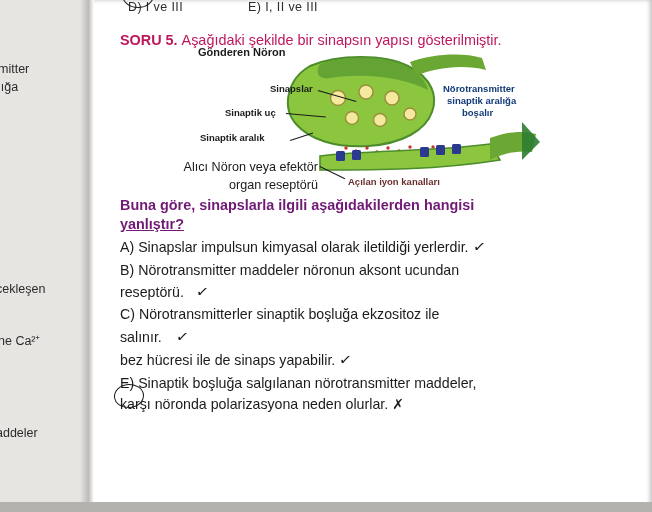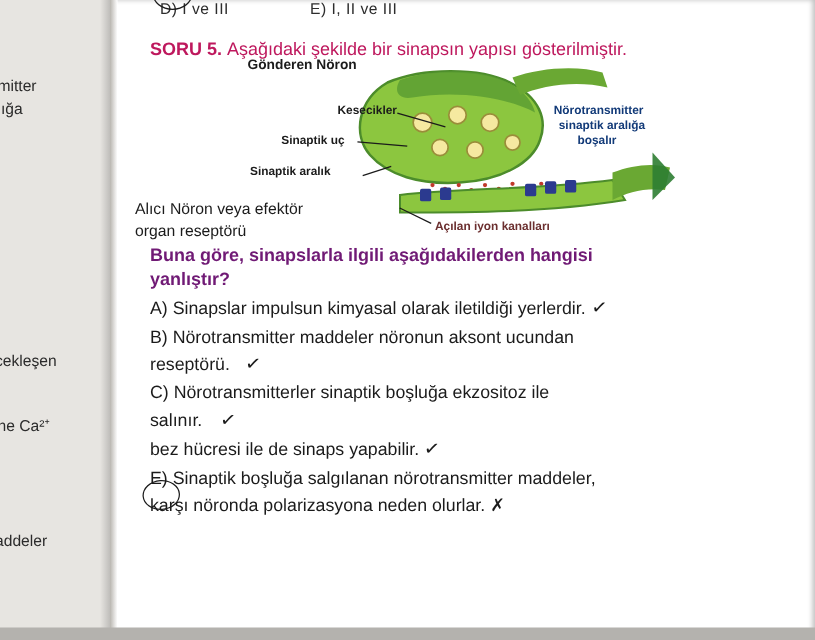--- a/index.html
+++ b/index.html
@@ -123,40 +123,41 @@
     font-size: 9.5px;
     color: #1b1b1b;
     line-height: 1.15;
   }
   .fig-label.b { font-weight: bold; }
   .fig-label.bl { color:#123a78; }
   .lbl-big {
     position: absolute;
     font-size: 12.6px;
     color: #1b1b1b;
+    text-align: right;
     line-height: 1.25;
   }
   .leader {
     position: absolute;
     background: #1b1b1b;
     height: 1px;
     transform-origin: 0 0;
   }
   
   .prompt {
     position: absolute;
     left: 120px;
     top: 196px;
     width: 430px;
     font-size: 14.4px;
     font-weight: bold;
     color: #701a75;
     line-height: 1.35;
   }
-  .prompt .u { }
+  .prompt .u { text-decoration: underline; }
   .options {
     position: absolute;
     left: 120px;
     top: 236px;
     width: 432px;
     font-size: 14.2px;
     color: #1b1b1b;
     line-height: 1.5;
   }
   .opt-line { position: relative; margin-bottom: 1px; }
@@ -251,21 +252,21 @@
         <rect x="250" y="95" width="9" height="10" rx="1.5"></rect>
         <rect x="266" y="93" width="9" height="10" rx="1.5"></rect>
         <rect x="282" y="92" width="9" height="10" rx="1.5"></rect>
       </g>
 
       <path d="M320,86 C336,80 352,78 366,82 L362,100 C346,98 332,102 320,108 Z" fill="#6aa833"></path>
       <polygon points="352,70 370,90 352,108" fill="#2e7d32" opacity="0.9"></polygon>
     </svg>
   </div>
 
-  <div class="fig-label b" style="left:270px; top:84px;">Kesecikler</div>
+  <div class="fig-label b" style="left:270px; top:84px;">Sinapslar</div>
   <div class="leader" style="left:318px; top:90px; width:40px; transform: rotate(16deg);"></div>
 
   <div class="fig-label b" style="left:225px; top:108px;">Sinaptik uç</div>
   <div class="leader" style="left:286px; top:113px; width:40px; transform: rotate(5deg);"></div>
 
   <div class="fig-label b" style="left:200px; top:133px;">Sinaptik aralık</div>
   <div class="leader" style="left:290px; top:140px; width:24px; transform: rotate(-18deg);"></div>
 
   <div class="fig-label bl b" style="left:443px; top:84px; color:#123a78;">Nörotransmitter</div>
   <div class="fig-label bl b" style="left:447px; top:96px; color:#123a78;">sinaptik aralığa</div>

